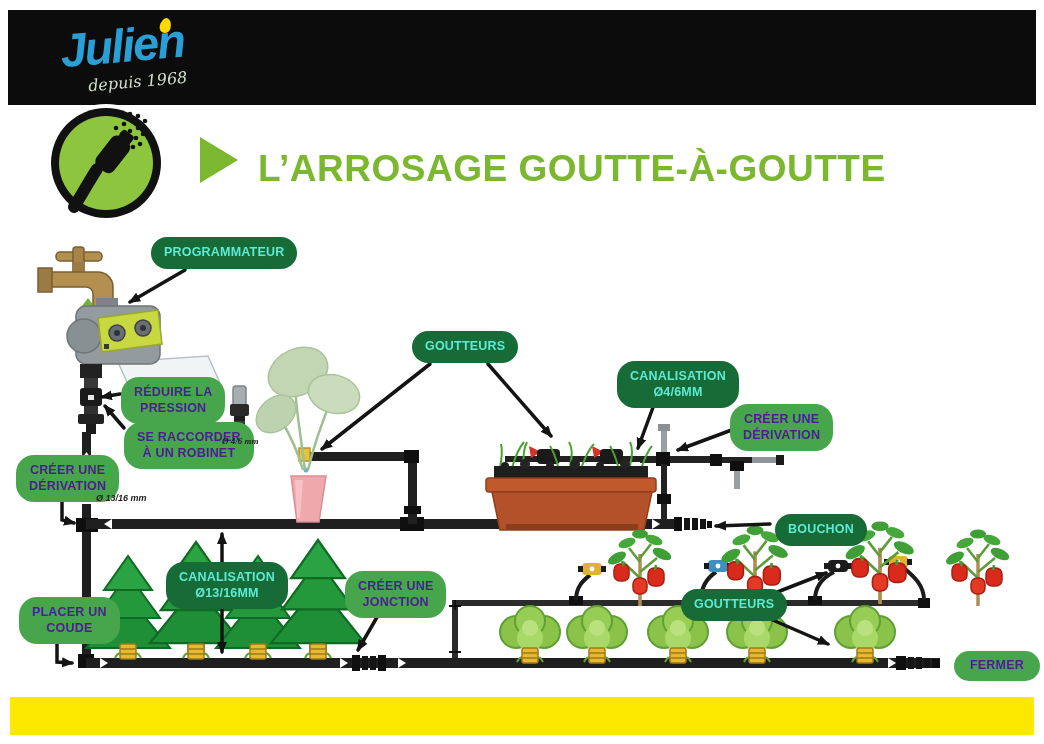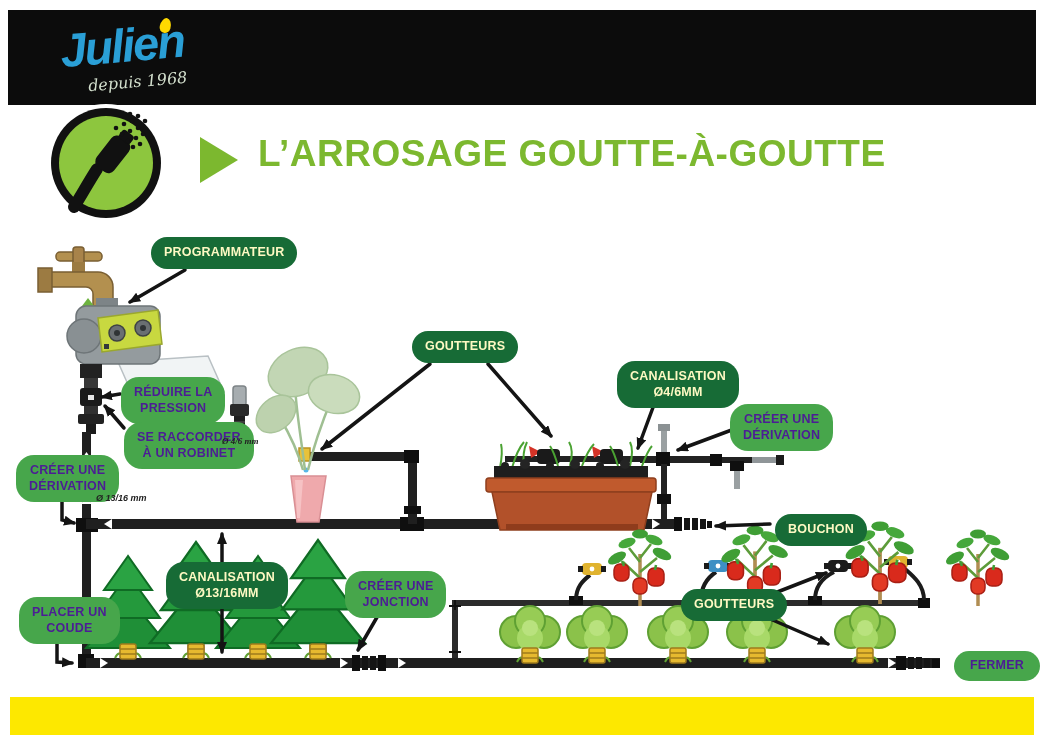--- a/index.html
+++ b/index.html
@@ -15,28 +15,28 @@
   .logo-tagline { position:absolute; left:80px; top:62px; font-family:"DejaVu Serif", serif;
                   font-style:italic; font-size:16px; color:#d3dfcd; transform:rotate(-5deg); }
 
   
   .hose-badge { position:absolute; left:44px; top:101px; width:124px; height:124px; }
 
   
   .title-arrow { position:absolute; left:200px; top:137px; width:0; height:0;
                  border-left:38px solid #7cb82f; border-top:23px solid transparent;
                  border-bottom:23px solid transparent; }
-  .page-title { position:absolute; left:258px; top:133px; font-size:37px; font-weight:bold;
+  .page-title { position:absolute; left:258px; top:148px; font-size:37px; font-weight:bold;
                 letter-spacing:.5px; color:#7cb82f; white-space:nowrap; }
 
   
   .art { position:absolute; left:0; top:0; z-index:1; }
 
   
-  .pill { position:absolute; z-index:2; background:#176b36; color:#fef9c3; font-weight:bold;
+  .pill { position:absolute; z-index:2; background:#176b36; color:#5eead4; font-weight:bold;
           font-size:12.5px; line-height:1.25; padding:8px 13px; border-radius:18px;
           text-align:center; white-space:pre-line; letter-spacing:.2px; }
   .pill.light { background:#47a64b; color:#4c1d95; }
   #lbl-programmateur { left:151px; top:237px; }
   #lbl-reduire       { left:121px; top:377px; }
   #lbl-raccorder     { left:112px; top:422px;margin-left:12px; }
   #lbl-derivation-l  { left:16px;  top:455px; }
   #lbl-goutteurs-top { left:412px; top:331px; }
   #lbl-canalisation46{ left:617px; top:361px; }
   #lbl-derivation-r  { left:730px; top:404px; }

